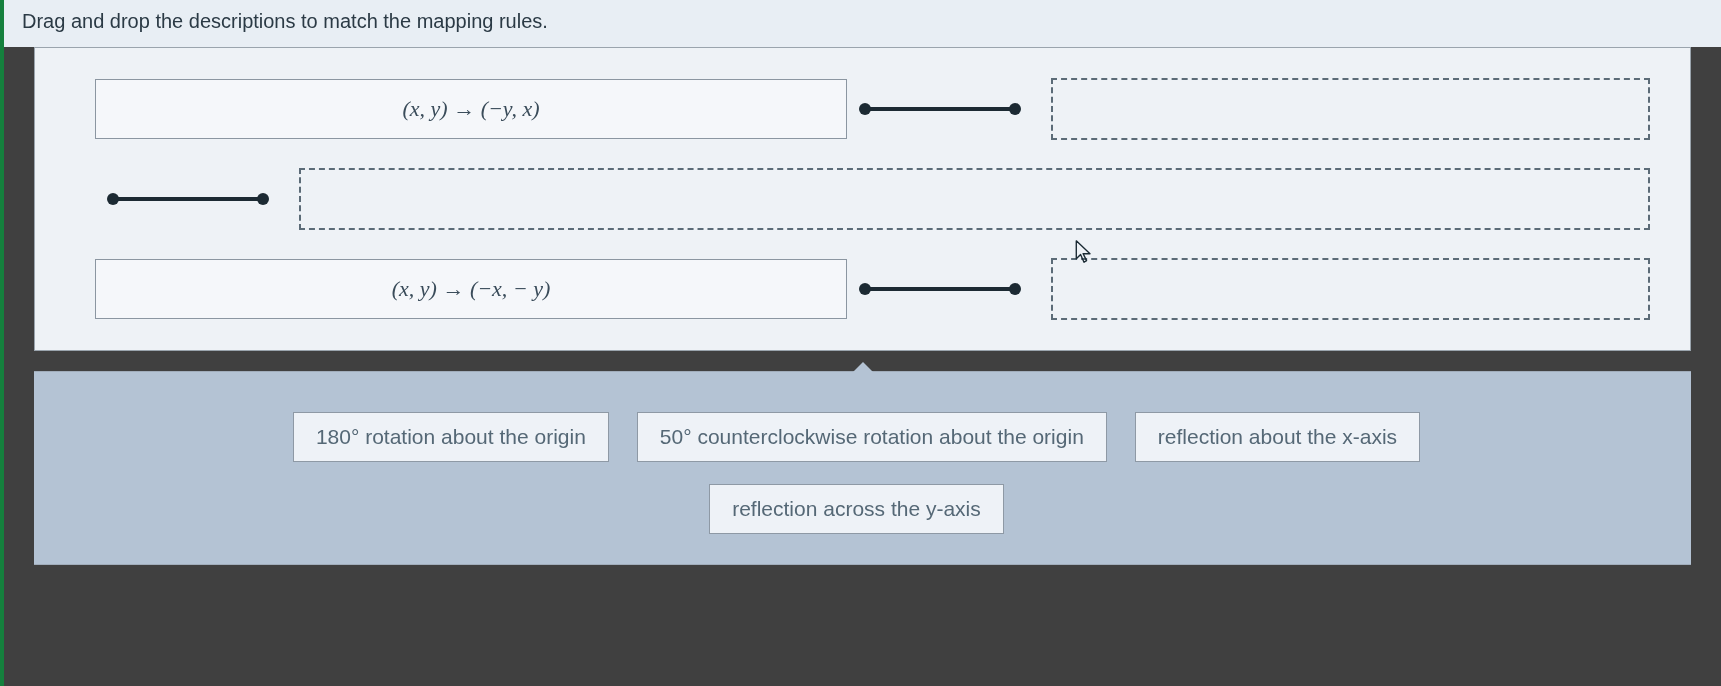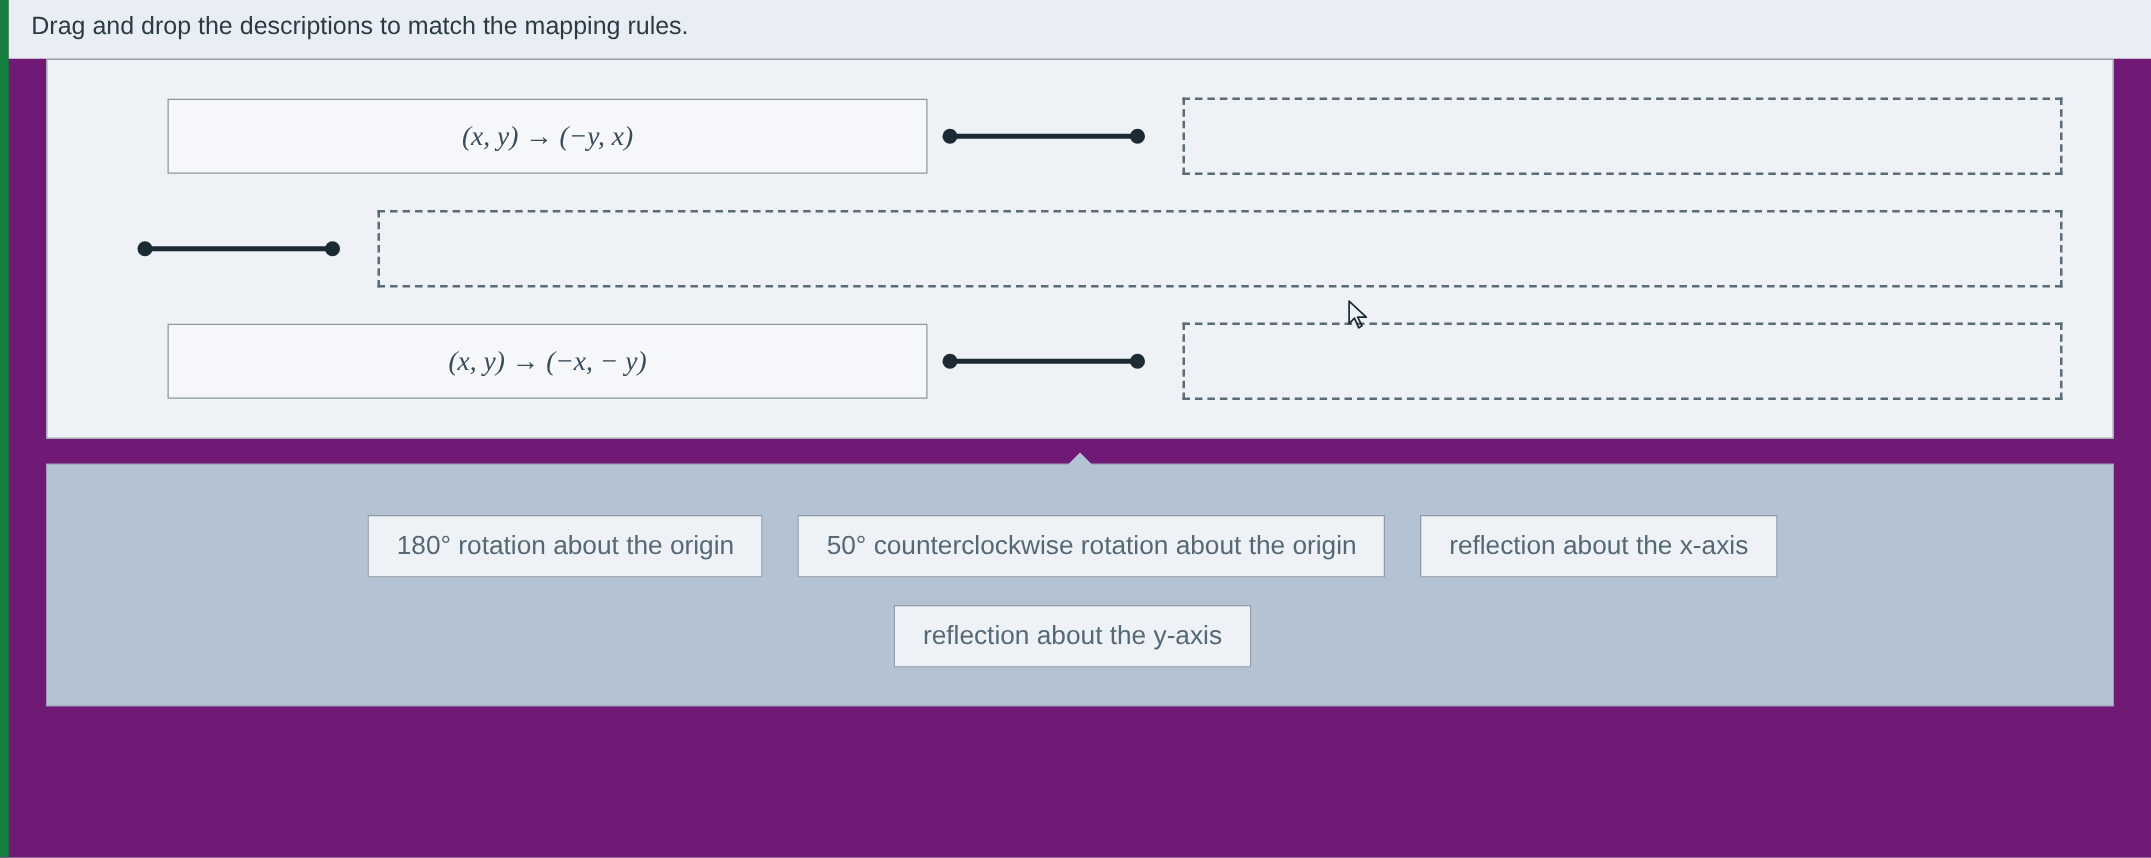--- a/index.html
+++ b/index.html
@@ -6,22 +6,22 @@
   body {
     font-family: Arial, Helvetica, sans-serif;
     background: #d8dde3;
     width: 1721px;
     height: 686px;
     overflow: hidden;
   }
   .outer {
     width: 100%;
     height: 100%;
-    border-left: 7px solid #15803d;
-    background: #701a75;
+    border-left: 4px solid #15803d;
+    background: #404040;
   }
   .instruction-bar {
     padding: 10px 18px 14px 18px;
     color: #2b3a45;
     font-size: 20px;
     background: #e8eef4;
   }
   .panel {
     margin: 0 30px 20px 30px;
     border: 1.5px solid #9aa4ad;
@@ -29,32 +29,31 @@
     padding: 30px 40px 30px 60px;
     position: relative;
   }
   .match-row {
     display: flex;
     align-items: center;
     margin-bottom: 28px;
     position: relative;
   }
   .rule-box {
-    width: 608px;
+    width: 752px;
     height: 60px;
     border: 1.5px solid #8b96a1;
     background: #f5f7fa;
     display: flex;
     align-items: center;
     justify-content: center;
     color: #3a4c5a;
     font-size: 22px;
     font-style: italic;
     font-family: Georgia, 'Times New Roman', serif;
-    margin-left: 36px;
   }
   .connector {
     width: 150px;
     height: 4px;
     background: #1c2a33;
     margin: 0 8px 0 18px;
     position: relative;
   }
   .connector::before,
   .connector::after {
@@ -157,17 +156,17 @@
   </div>
 
   <div class="options-tray">
     <div class="tray-notch"></div>
     <div class="options-row">
       <div class="option-tile">180° rotation about the origin</div>
       <div class="option-tile">50° counterclockwise rotation about the origin</div>
       <div class="option-tile">reflection about the x-axis</div>
     </div>
     <div class="options-row">
-      <div class="option-tile">reflection about the y-axis</div>
+      <div class="option-tile">reflection across the y-axis</div>
     </div>
   </div>
 
 </div>
 
 </body></html>

